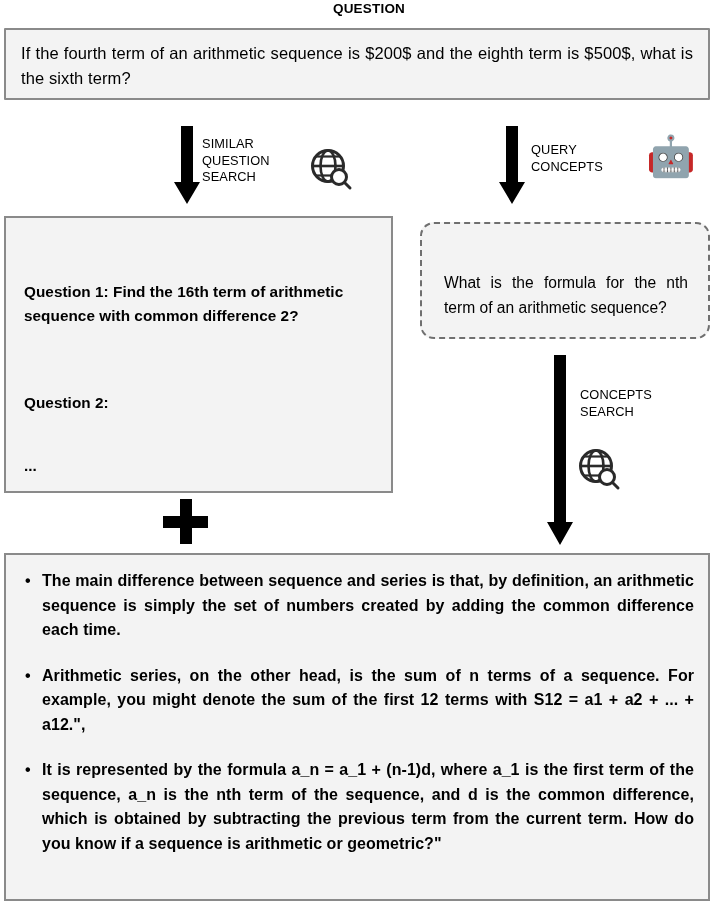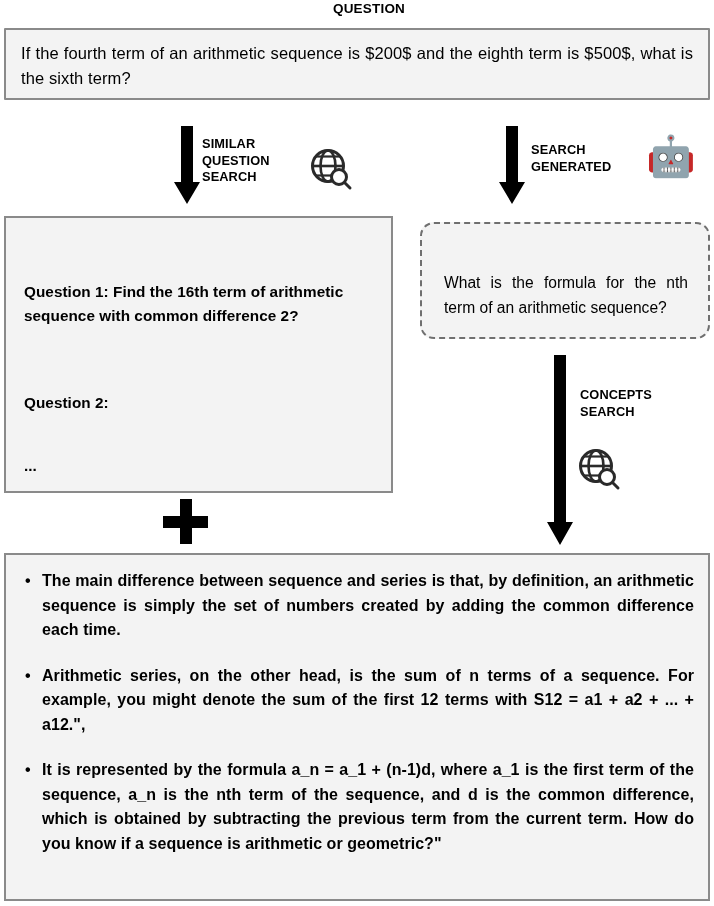--- a/index.html
+++ b/index.html
@@ -51,21 +51,21 @@
 
   
   .arrow {
     position: absolute;
   }
 
   
   .flow-label {
     position: absolute;
     font-size: 12.8px;
-    font-weight: bold;
+    font-weight: normal;
     line-height: 16.5px;
     letter-spacing: 0.1px;
   }
 
   
   .globe-icon {
     position: absolute;
   }
   .robot-icon {
     position: absolute;
@@ -211,21 +211,21 @@
     <line x1="38.5" y1="37.5" x2="44" y2="43" stroke="#2a2a2a" stroke-width="3" stroke-linecap="round"></line>
   </svg>
 </div>
 
 <div class="arrow" style="left:492px; top:126px;">
   <svg width="40" height="78" viewBox="0 0 40 78" xmlns="http://www.w3.org/2000/svg">
     <path d="M14 0 L26 0 L26 56 L33 56 L20 78 L7 56 L14 56 Z" fill="#000000"></path>
   </svg>
 </div>
 
-<div class="flow-label" style="left:531px; top:142px; width:115px;">SEARCH GENERATED</div>
+<div class="flow-label" style="left:531px; top:142px; width:115px;">QUERY CONCEPTS</div>
 
 <div class="robot-icon" style="left:646px; top:134px;">🤖</div>
 
 <div class="similar-box">
   <div class="similar-text">Question 1: Find the 16th term of arithmetic sequence with common difference 2?</div>
   <div class="spacer-line"></div>
   <div class="similar-text">Question 2:</div>
   <div class="similar-text ellipsis">...</div>
 </div>
 

